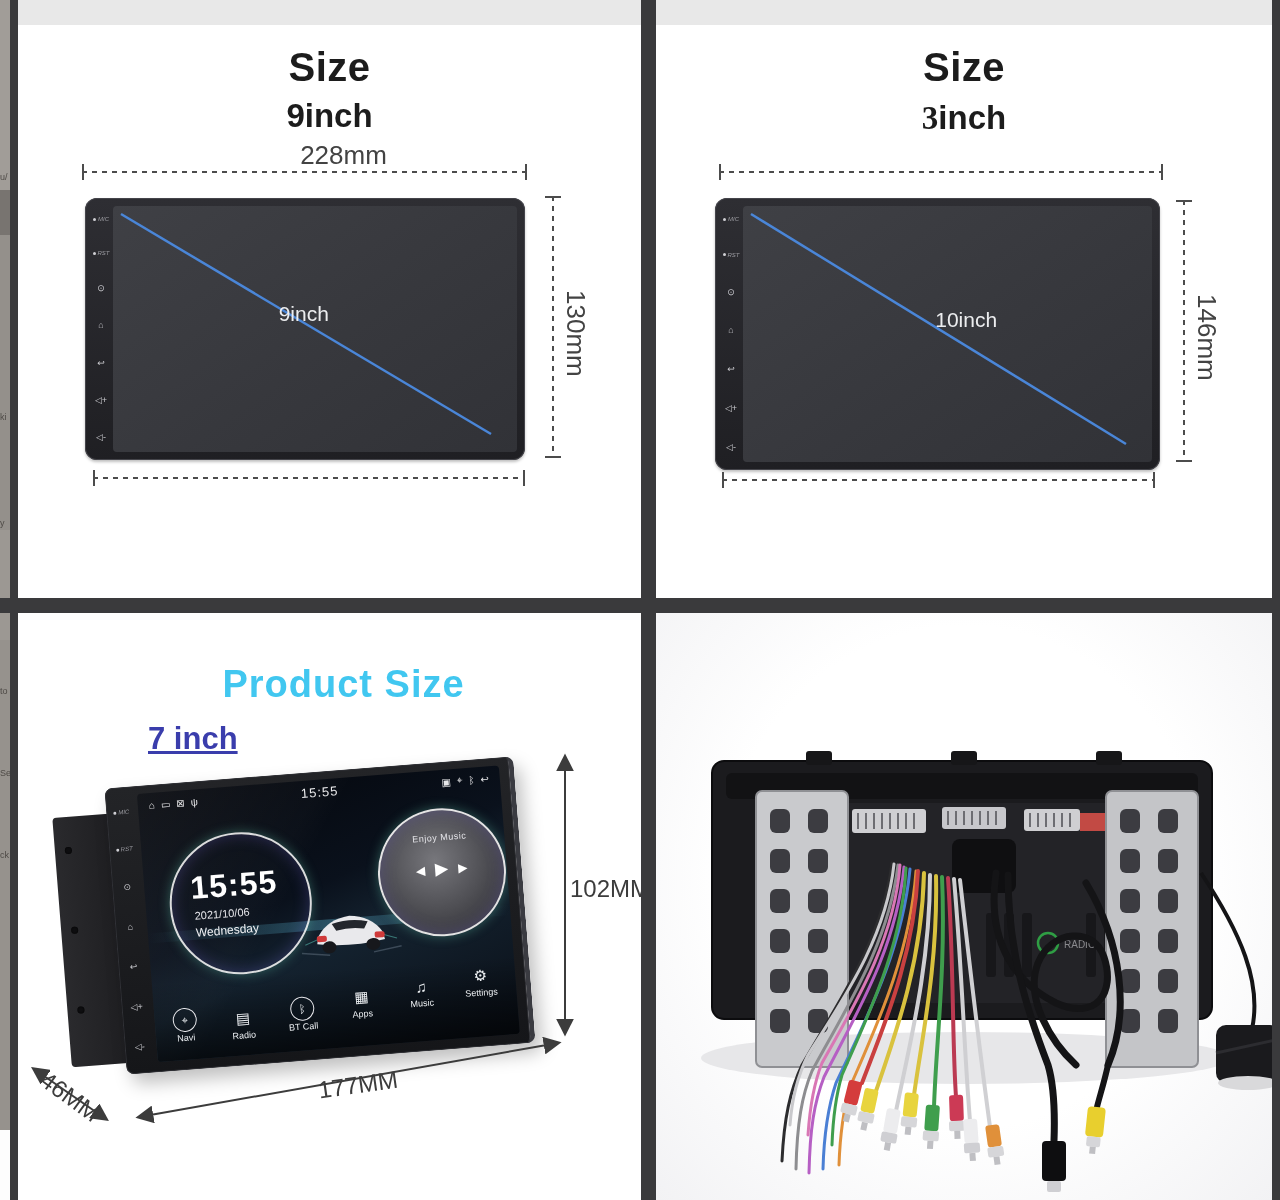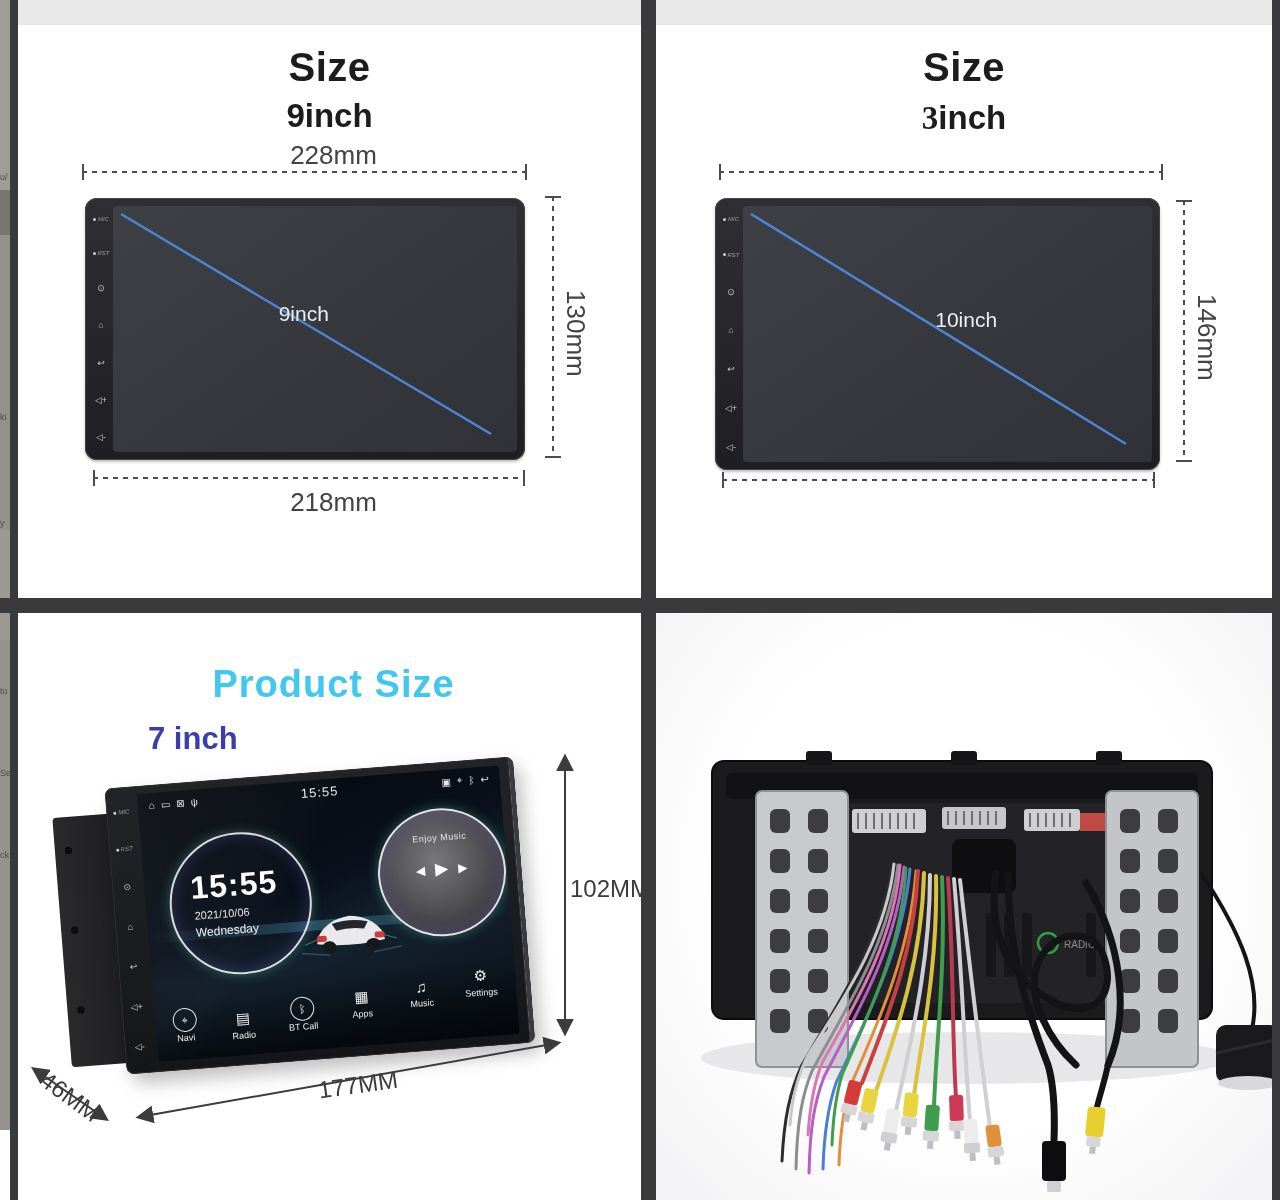--- a/index.html
+++ b/index.html
@@ -26,21 +26,21 @@
   #p9{left:18px;top:0;width:623px;height:598px;}
   #p10{left:656px;top:0;width:616px;height:598px;}
   #pprod{left:18px;top:613px;width:623px;height:587px;border-radius:19px;}
   #prear{left:656px;top:613px;width:616px;height:587px;
          background:radial-gradient(ellipse at 50% 45%, #ffffff 55%, #f2f2f4 100%);}
 
   .ttl{left:0;width:100%;text-align:center;font-size:40px;font-weight:700;letter-spacing:.5px;}
   .sub{left:0;width:100%;text-align:center;font-size:33px;font-weight:700;}
   .serifnum{font-family:"Liberation Serif",serif;}
   .dimlab{font-size:26px;color:var(--dim);}
-  .c{text-align:center;width:100%;left:4px;}
+  .c{text-align:center;width:100%;left:14px;}
 
   
   .hdash{height:2px;background:repeating-linear-gradient(90deg,#4c4c4c 0 5px,transparent 5px 10px);}
   .hdash::before,.hdash::after{content:"";position:absolute;top:-7px;width:2px;height:16px;background:#4c4c4c;}
   .hdash::before{left:0;} .hdash::after{right:0;}
   .vdash{width:2px;background:repeating-linear-gradient(180deg,#4c4c4c 0 5px,transparent 5px 10px);}
   .vdash::before,.vdash::after{content:"";position:absolute;left:-7px;width:16px;height:2px;background:#4c4c4c;}
   .vdash::before{top:0;} .vdash::after{bottom:0;}
   .vlabel{writing-mode:vertical-rl;font-size:26px;color:var(--dim);}
 
@@ -148,21 +148,20 @@
           <line x1="8" y1="8" x2="378" y2="228" stroke="#4a86d8" stroke-width="2.5"></line>
         </svg>
         <span class="diag-label" style="left:41%;top:39%;">9inch</span>
       </div>
     </div>
 
     <div class="abs vdash" style="left:534px;top:196px;height:262px;"></div>
     <div class="abs vlabel" style="left:542px;top:290px;">130mm</div>
 
     <div class="abs hdash" style="left:75px;top:477px;width:432px;"></div>
-    <div class="abs dimlab c" style="top:487px;">218mm</div>
   </section>
 
   <section id="p10">
     <h1 class="abs ttl" style="top:18px;">Size</h1>
     <h2 class="abs sub" style="top:72px;"><span class="serifnum">3</span><span>inch</span></h2>
 
     <div class="abs hdash" style="left:63px;top:171px;width:444px;"></div>
 
     <div class="abs dev" style="left:59px;top:198px;width:445px;height:272px;">
       <div class="dev-col">
@@ -189,21 +188,21 @@
     </div>
 
     <div class="abs vdash" style="left:527px;top:200px;height:262px;"></div>
     <div class="abs vlabel" style="left:535px;top:294px;">146mm</div>
 
     <div class="abs hdash" style="left:66px;top:479px;width:433px;"></div>
   </section>
 
   <section id="pprod">
     <h1 id="prodTitle" class="abs c" style="top:25px;">Product Size</h1>
-    <h2 id="prodSub" class="abs" style="left:130px;top:82px;">7 inch</h2>
+    <h2 id="prodSub" class="abs" style="left:130px;top:82px;text-decoration:underline;">7 inch</h2>
 
     <div id="hu-bracket" class="abs" style="left:44px;top:202px;width:70px;height:250px;">
       <i style="top:30px;"></i>
         <i style="top:110px;"></i>
         <i style="top:190px;"></i>
     </div>
 
     <div id="hu" class="abs" style="left:97px;top:159px;width:405px;height:287px;">
       <div class="dev-col">
         <span class="bz">

